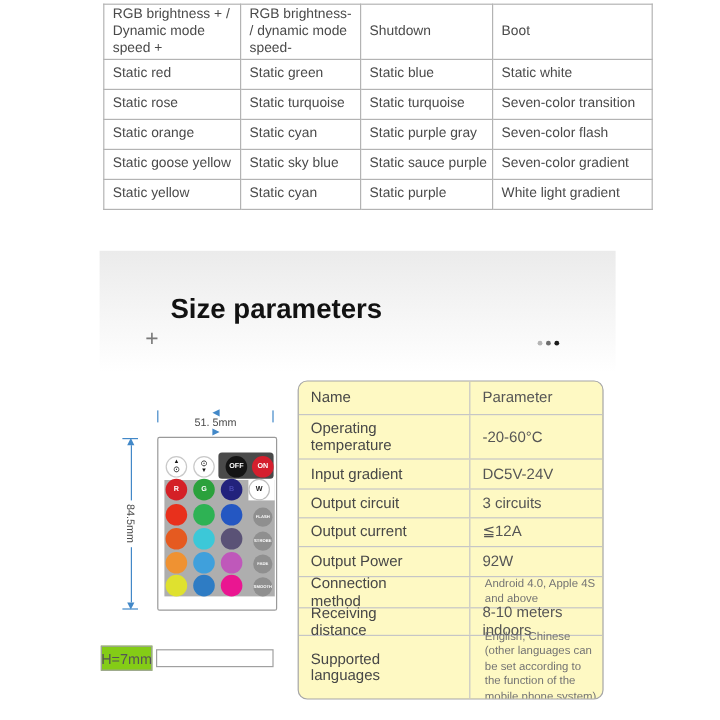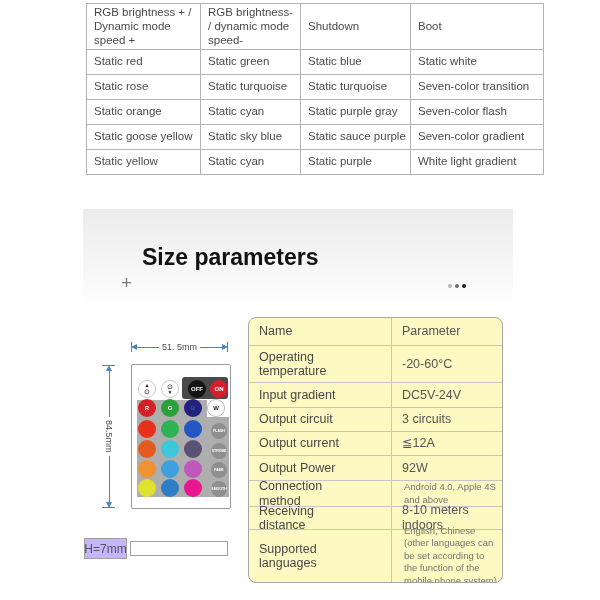--- a/index.html
+++ b/index.html
@@ -18,21 +18,21 @@
         background:linear-gradient(#ebebeb,#ffffff);}
   #section-title{position:absolute;left:122px;top:244px;font-size:23px;font-weight:700;color:#121212;margin-left:20px;}
   #plus-icon{position:absolute;left:121px;top:272px;font-size:19px;color:#7a7a7a;font-weight:400;}
   #more-dots{position:absolute;left:448px;top:284px;display:flex;gap:3px;}
   #more-dots span{width:4px;height:4px;border-radius:50%;display:block;}
 
   
   .dim{position:absolute;display:flex;align-items:center;}
   .dim .seg{background:#4288c8;flex:1;}
   .dim .lbl{color:#4a4a4a;font-size:9px;padding:0 3px;white-space:nowrap;}
-  #dim-w{left:131px;top:341px;width:97px;height:12px;flex-direction:row;}
+  #dim-w{left:131px;top:341px;width:97px;height:12px;flex-direction:column;}
   #dim-w .seg{height:1px;}
   #dim-hgt{left:103px;top:365px;width:12px;height:143px;flex-direction:column;}
   #dim-hgt .seg{width:1px;}
   #dim-hgt .lbl{writing-mode:vertical-rl;padding:3px 0;}
   .arr{width:0;height:0;}
   .arr.left{border-right:6px solid #4288c8;border-top:3.5px solid transparent;border-bottom:3.5px solid transparent;}
   .arr.right{border-left:6px solid #4288c8;border-top:3.5px solid transparent;border-bottom:3.5px solid transparent;}
   .arr.up{border-bottom:6px solid #4288c8;border-left:3.5px solid transparent;border-right:3.5px solid transparent;}
   .arr.down{border-top:6px solid #4288c8;border-left:3.5px solid transparent;border-right:3.5px solid transparent;}
   .tick-v{position:absolute;width:1px;height:10px;background:#4288c8;}
@@ -46,21 +46,21 @@
   #gray-panel{position:absolute;left:5px;top:35px;width:92px;height:97px;background:#aeaeae;}
   #panel-cut{position:absolute;left:75px;top:35px;width:22px;height:17px;background:#ffffff;}
   .bright{width:18px;height:18px;background:#fff;border:1px solid #c9c9c9;flex-direction:column;line-height:1;color:#111;}
   .bright .a{font-size:5px;}
   .bright .c{font-size:7px;}
   .circle18{width:18px;height:18px;font-size:6px;font-weight:700;}
   .circle16{width:16px;height:16px;font-size:3.5px;font-weight:700;letter-spacing:0;}
 
   #hbox{position:absolute;left:84px;top:538px;width:43px;height:21px;border:1px solid #a0a0a0;
         box-sizing:border-box;display:flex;align-items:center;justify-content:center;
-        font-size:12px;color:#555;background:#c4b5fd;}
+        font-size:12px;color:#555;background:#84cc16;}
   #side-view{position:absolute;left:130px;top:541px;width:98px;height:15px;border:1px solid #a0a0a0;
         box-sizing:border-box;background:#fff;}
 
   
   #spec-table{position:absolute;left:248px;top:317px;width:253px;border:1px solid #a6a6a6;
         border-radius:8px;background:#fef9c3;overflow:hidden;}
   .prow{display:flex;border-bottom:1px solid #c6c6c6;box-sizing:border-box;}
   .prow:last-child{border-bottom:none;}
   .prow .pname{width:118px;flex:none;display:flex;align-items:center;padding-left:10px;padding-right:4px;
         font-size:12.5px;color:#474747;line-height:1.15;box-sizing:border-box;}

